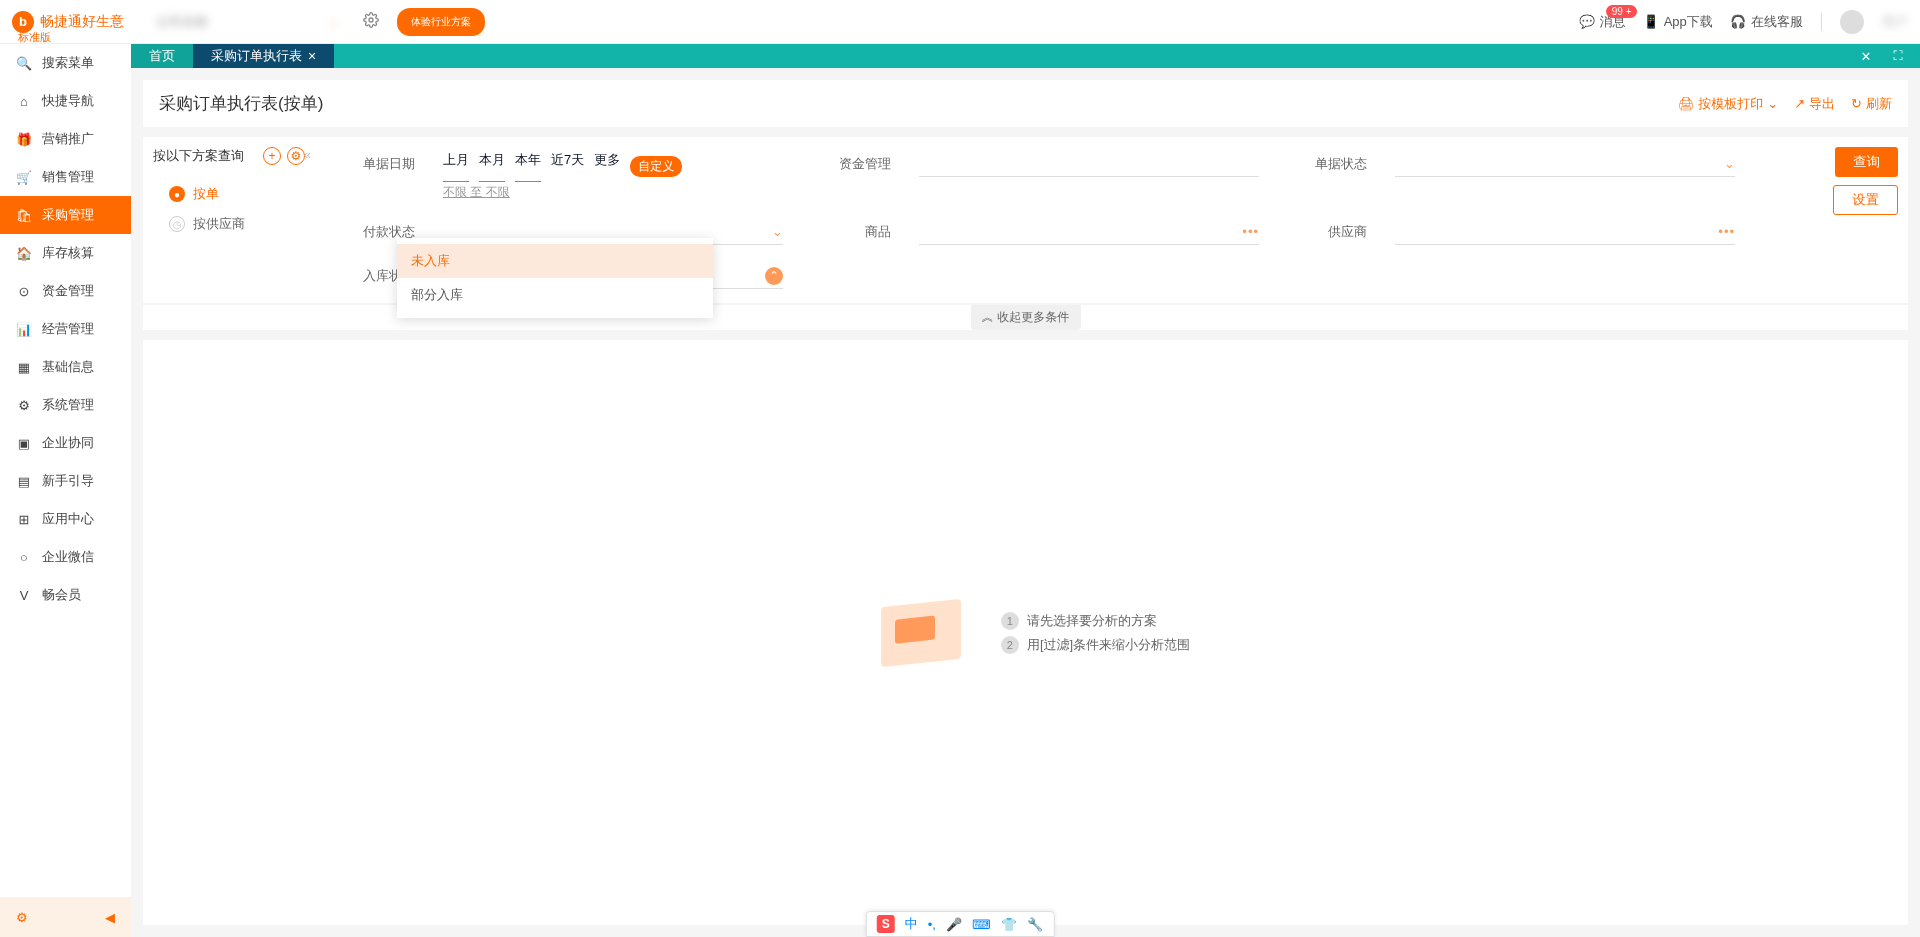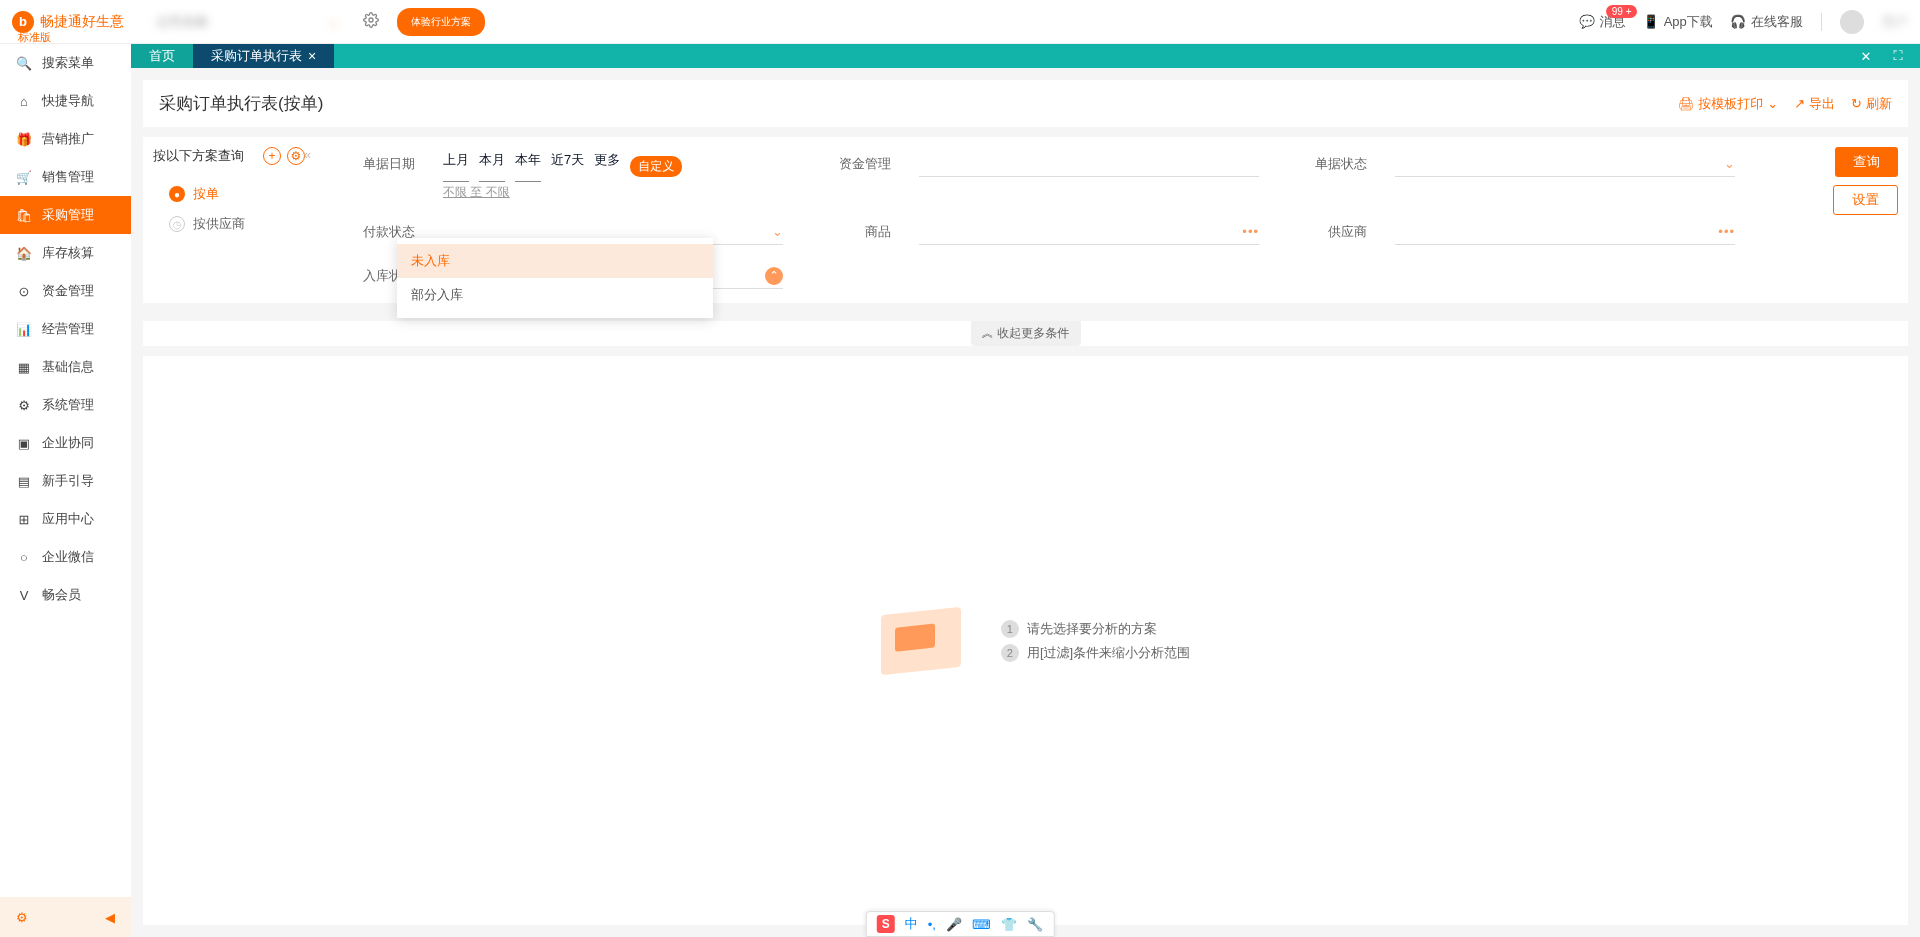--- a/index.html
+++ b/index.html
@@ -82,21 +82,21 @@
 .dropdown { position: absolute; top: 238px; left: 397px; width: 316px; background: #fff; box-shadow: 0 2px 12px rgba(0,0,0,.15); padding: 6px 0; z-index: 100; }
 .dd-item { padding: 8px 14px; cursor: pointer; color: #555; }
 .dd-item.hover { background: #fde9db; color: #ff6a00; }
 
 
 .action-col { display: flex; flex-direction: column; gap: 8px; padding: 10px; background: #fff; align-items: flex-end; }
 .btn-primary { background: #ff6a00; color: #fff; border: none; padding: 6px 18px; border-radius: 3px; cursor: pointer; }
 .btn-outline { background: #fff; color: #ff6a00; border: 1px solid #ff6a00; padding: 5px 18px; border-radius: 3px; cursor: pointer; }
 
 
-.collapse-bar { background: #fff; margin-top: 18px; }
+.collapse-bar { background: #fff; margin-top: 2px; }
 .collapse-btn { width: 110px; margin: 0 auto; background: #f0f0f0; text-align: center; padding: 4px 0; font-size: 12px; color: #666; cursor: pointer; border-radius: 0 0 4px 4px; }
 
 
 .results { background: #fff; flex: 1; margin-top: 10px; display: flex; align-items: center; justify-content: center; }
 .empty { display: flex; align-items: center; gap: 20px; }
 .empty-img { width: 120px; height: 100px; position: relative; }
 .box3d { width: 80px; height: 60px; background: #ffe1cc; position: absolute; left: 20px; top: 20px; transform: skewY(-6deg); border-radius: 4px; }
 .box3d::after { content: ''; position: absolute; top: 14px; left: 14px; width: 40px; height: 24px; background: #ff9a5a; border-radius: 3px; }
 .empty-txt .step { display: flex; align-items: center; gap: 8px; color: #666; margin: 6px 0; }
 .step-num { width: 18px; height: 18px; background: #ddd; color: #888; border-radius: 50%; display: flex; align-items: center; justify-content: center; font-size: 11px; }

